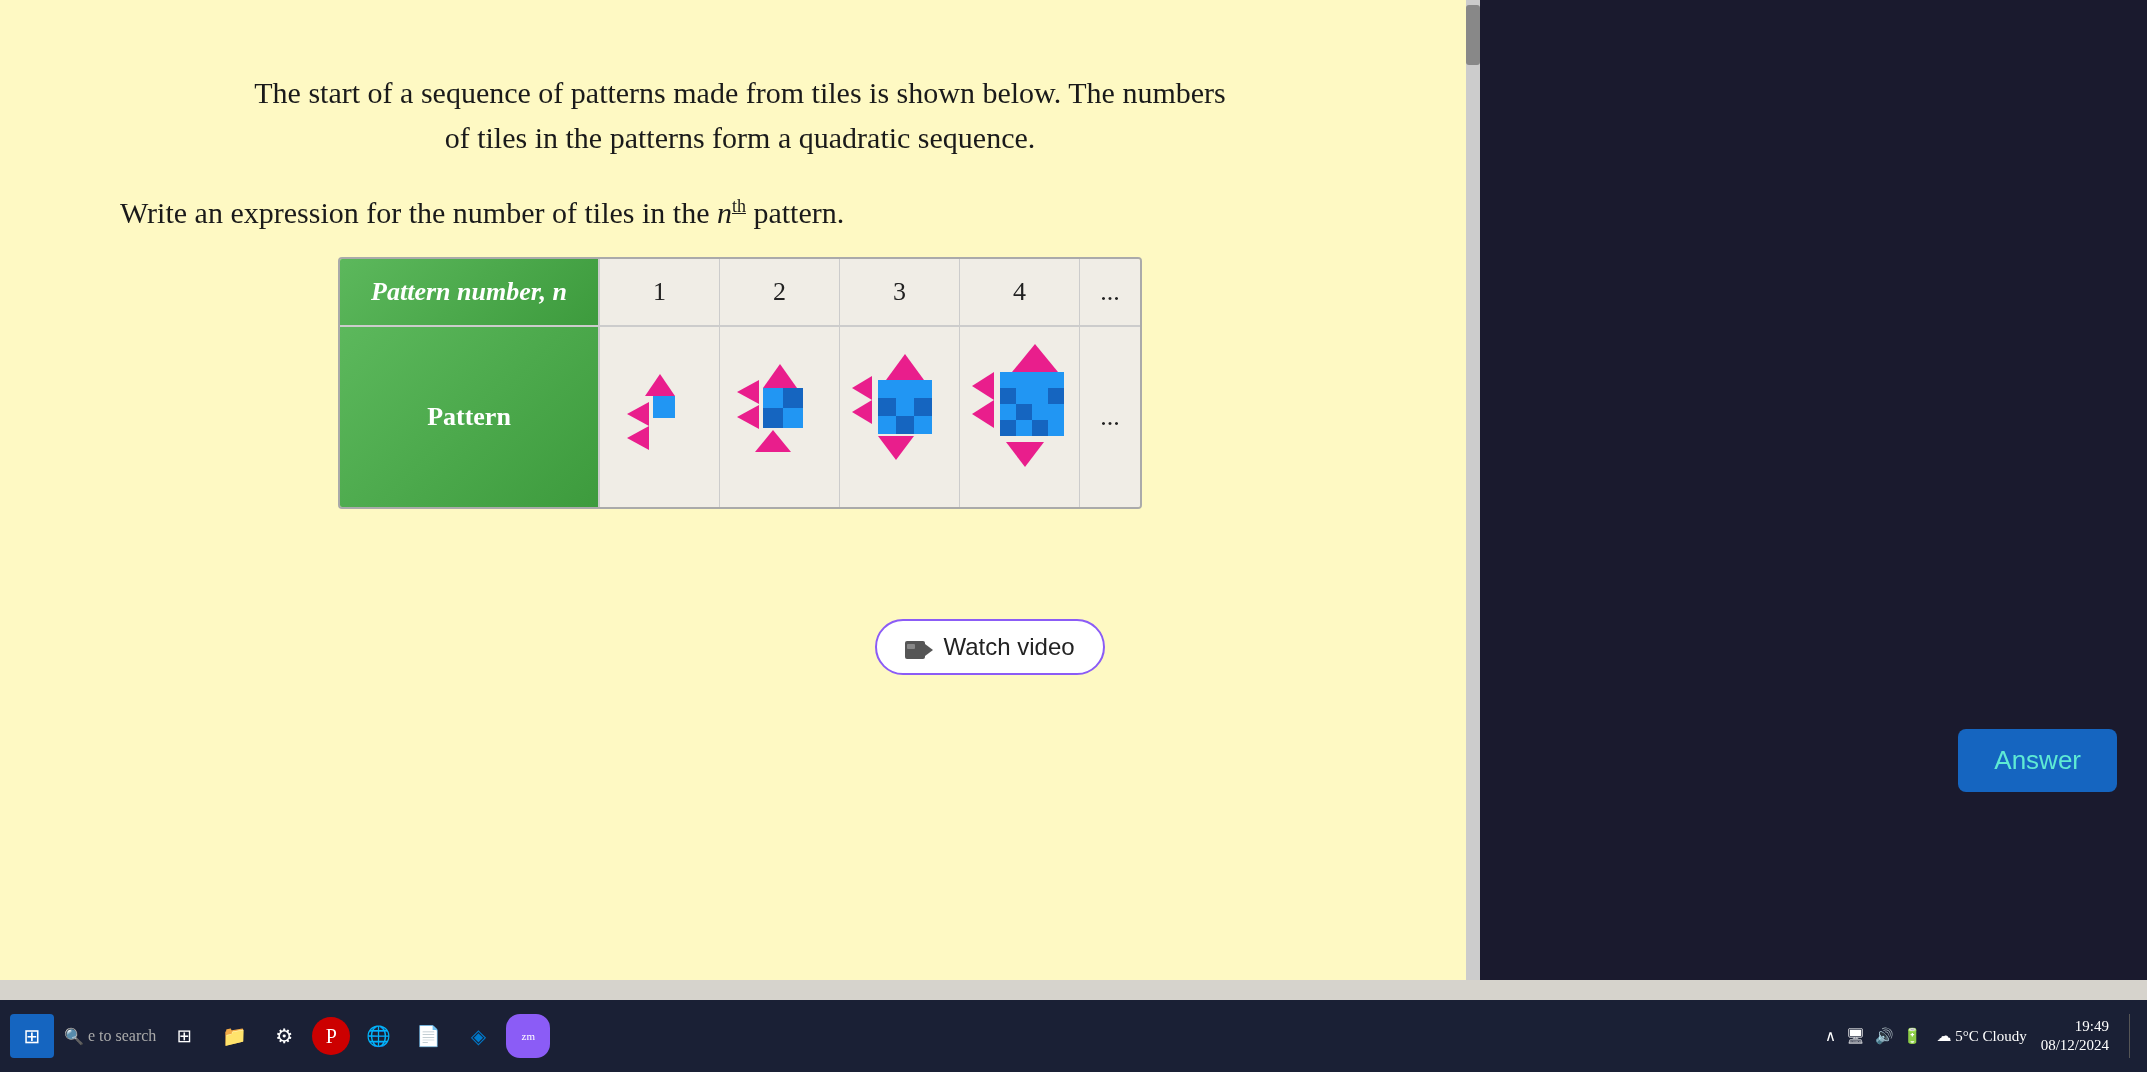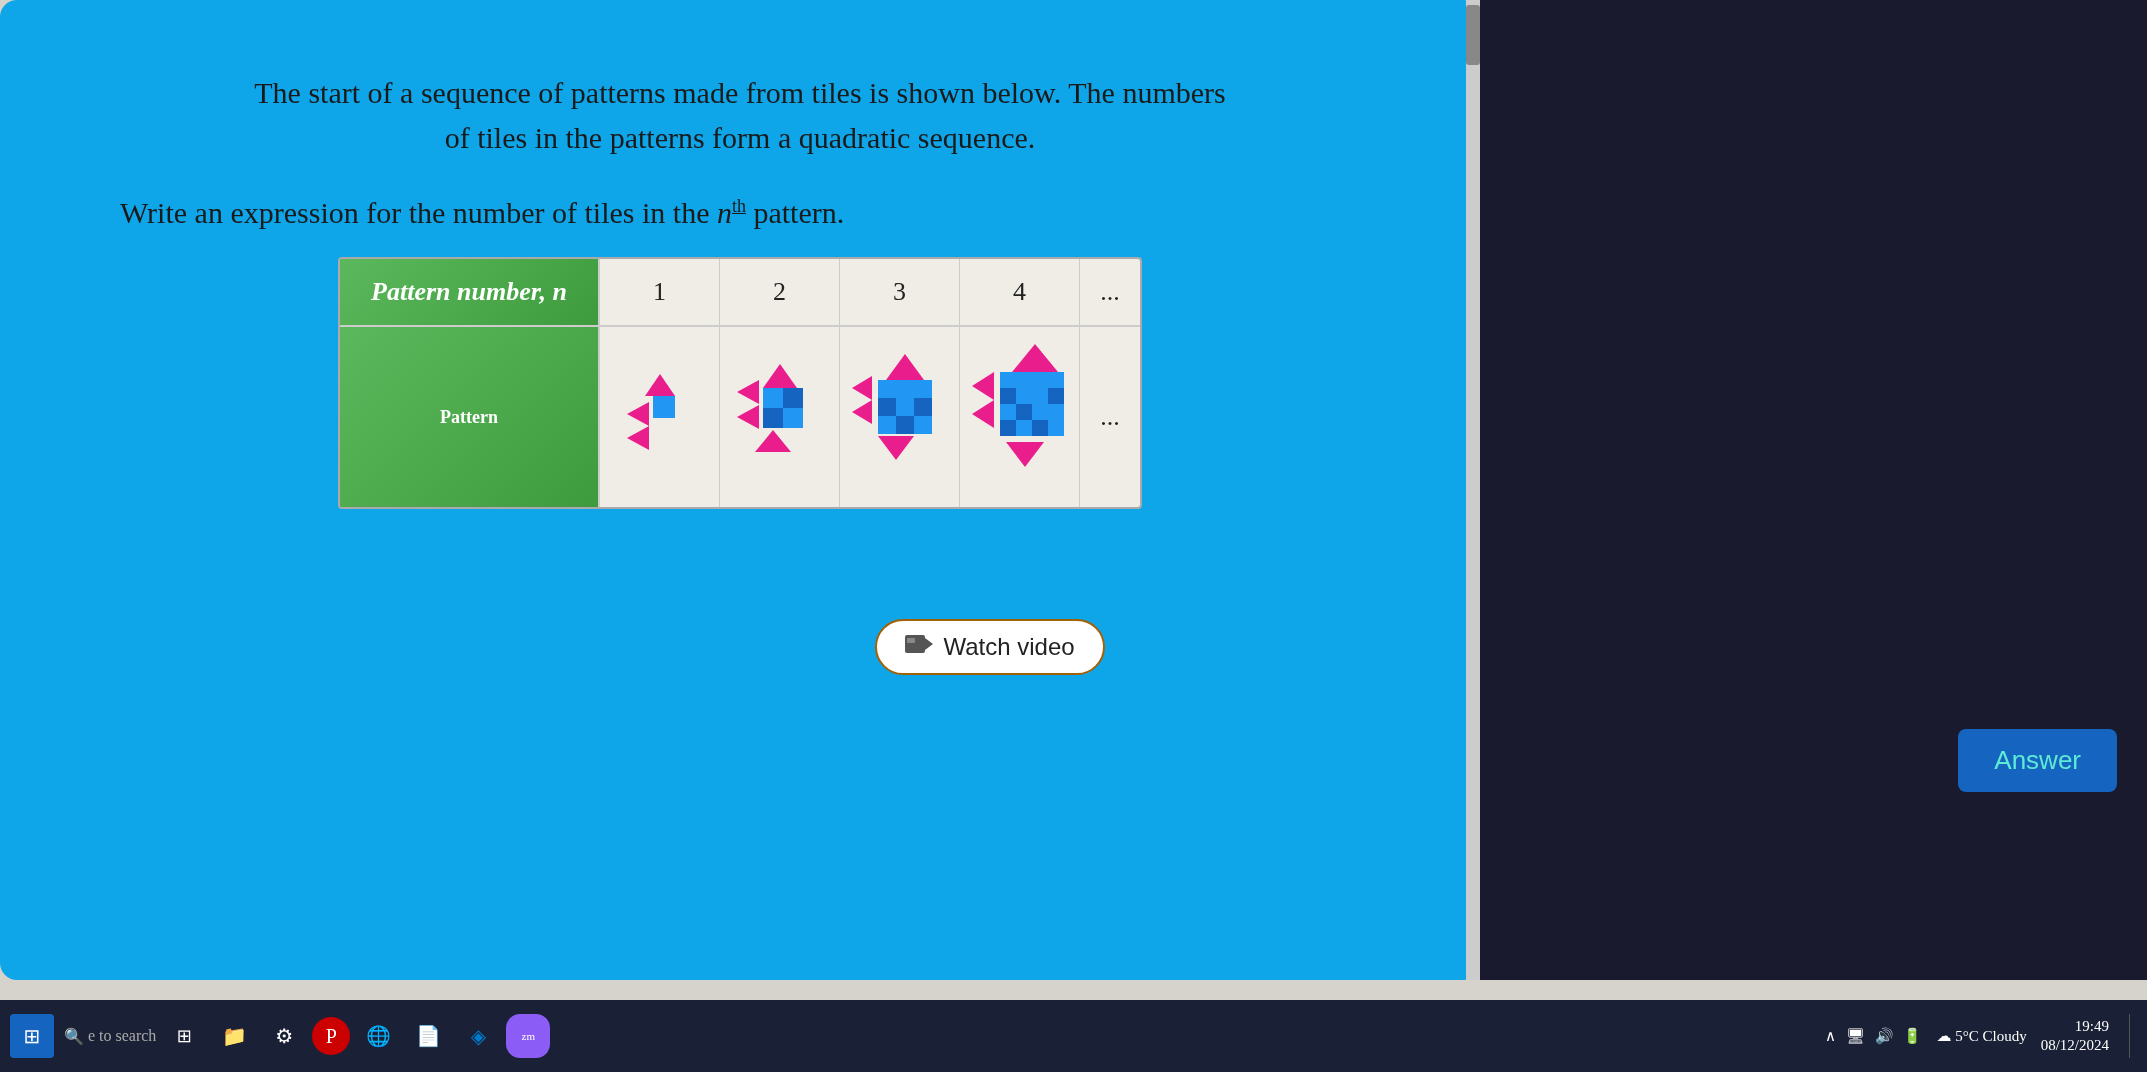--- a/index.html
+++ b/index.html
@@ -12,23 +12,22 @@
       overflow: hidden;
       position: relative;
     }
 
     .main-content {
       position: absolute;
       top: 0;
       left: 0;
       width: 1480px;
       height: 980px;
-      background: #0ea5e9;
+      background: #fef9c3;
       padding: 40px 80px 40px 80px;
-      border-radius: 17px;
     }
 
     .question-text {
       text-align: center;
       font-size: 30px;
       color: #1a1a1a;
       line-height: 1.5;
       margin-top: 30px;
       margin-bottom: 30px;
     }
@@ -117,21 +116,21 @@
       display: flex;
       flex-direction: row;
       border-top: 2px solid #ccc;
     }
 
     .pattern-label {
       background: #4caf50;
       background: linear-gradient(135deg, #5cb85c, #3d9b3d);
       color: white;
       font-weight: bold;
-      font-size: 18px;
+      font-size: 26px;
       padding: 20px 30px;
       width: 260px;
       display: flex;
       align-items: center;
       justify-content: center;
       border-right: 2px solid #ccc;
     }
 
     .pattern-cell {
       width: 120px;
@@ -159,24 +158,24 @@
     }
     .sq-blue {
       fill: #2196f3;
     }
     .sq-dark-blue {
       fill: #1565c0;
     }
 
     .watch-video-btn {
       display: inline-flex;
-      align-items: flex-start;
+      align-items: flex-end;
       gap: 10px;
       background: white;
-      border: 2px solid #a16207;
+      border: 2px solid #8b5cf6;
       border-radius: 30px;
       padding: 12px 28px;
       font-size: 24px;
       color: #222;
       cursor: pointer;
       margin-top: 60px;
       margin-left: 500px;
     }
 
     .answer-btn {

